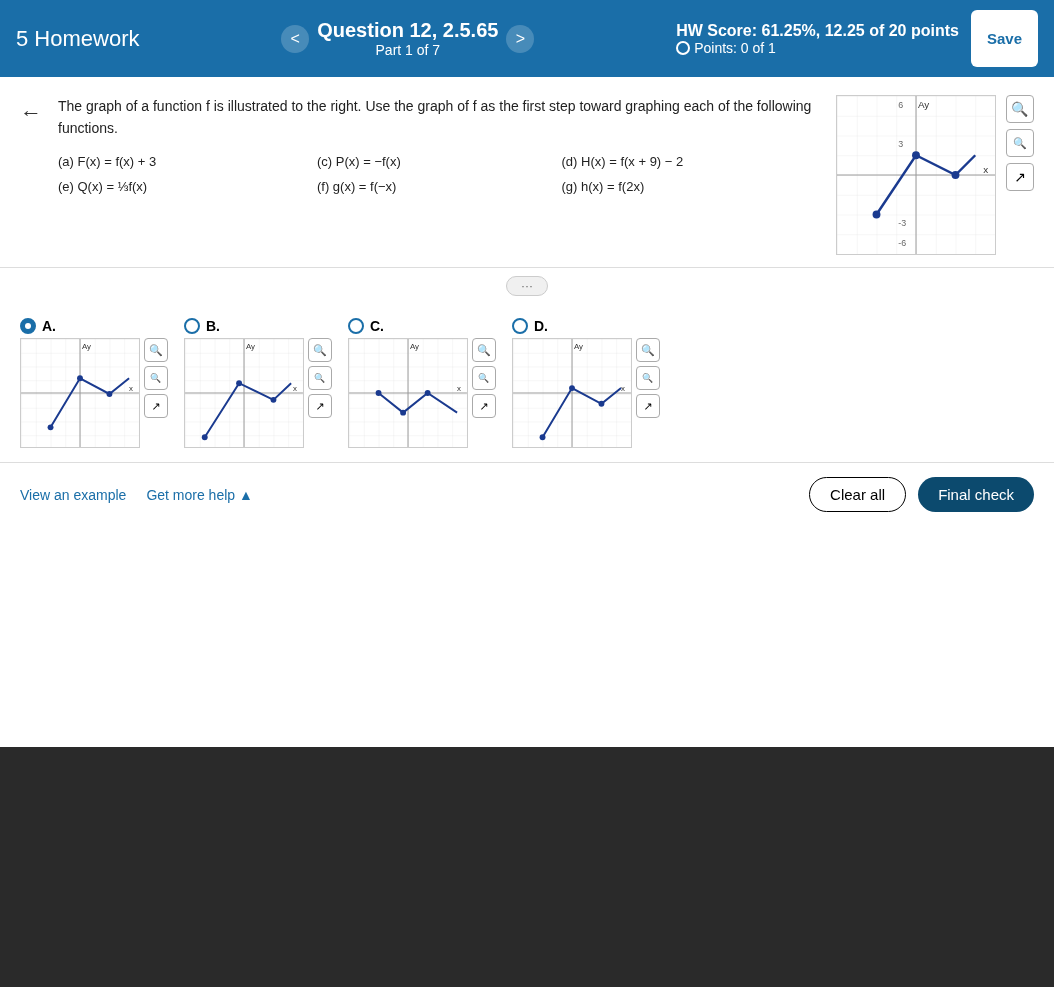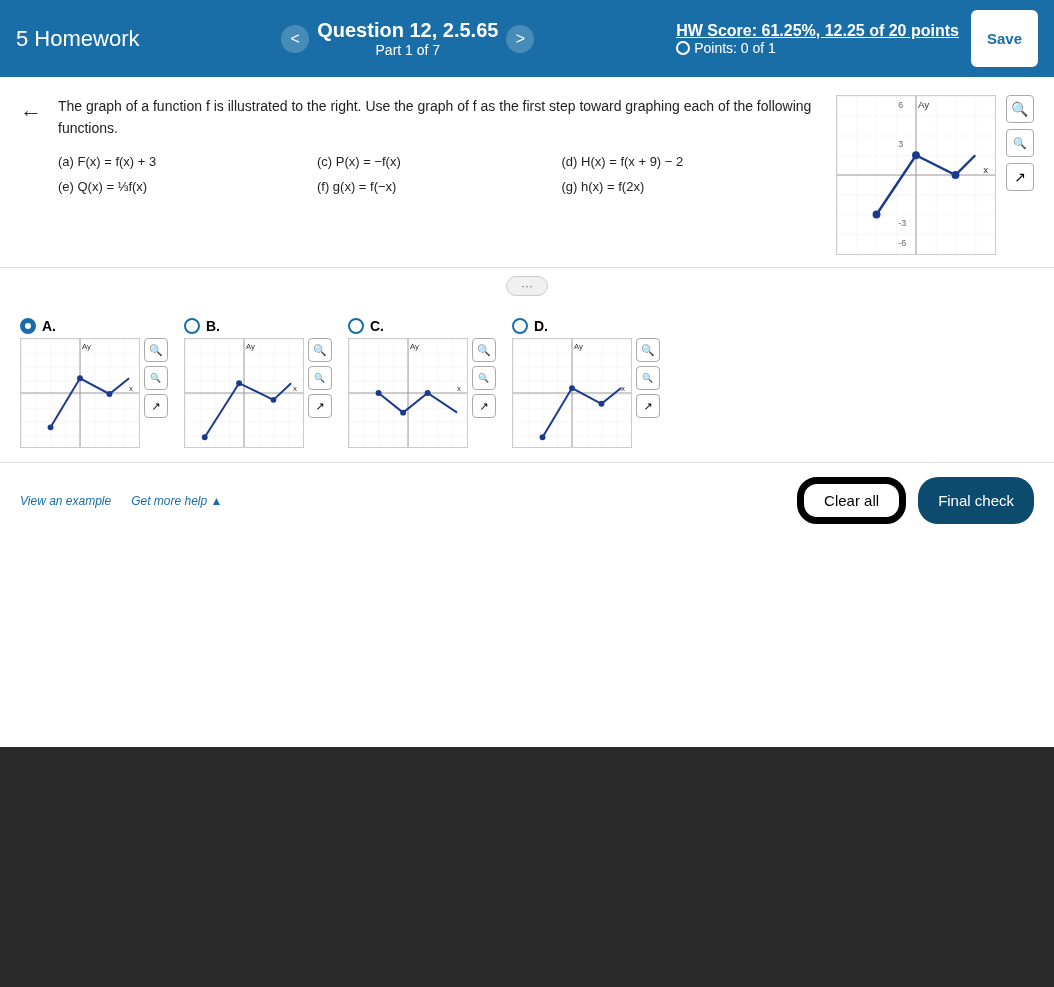--- a/index.html
+++ b/index.html
@@ -26,21 +26,21 @@
       width: 28px; height: 28px;
       border-radius: 50%;
       cursor: pointer;
       font-size: 16px;
       display: flex; align-items: center; justify-content: center;
     }
     .question-info { text-align: center; }
     .question-title { font-size: 20px; font-weight: bold; }
     .question-sub { font-size: 14px; }
     .header-score { text-align: right; margin-left: auto; }
-    .hw-score { font-size: 16px; font-weight: bold; text-decoration: underline; }
+    .hw-score { font-size: 16px; font-weight: bold; }
     .points { font-size: 14px; display: flex; align-items: center; gap: 4px; }
     .circle-icon { width: 14px; height: 14px; border-radius: 50%; border: 2px solid white; display: inline-block; }
     .save-btn {
       background: white;
       color: #1a6ea8;
       border: none;
       padding: 20px 16px;
       border-radius: 6px;
       font-size: 15px;
       font-weight: bold;
@@ -152,24 +152,24 @@
     
     .footer {
       background: white;
       border-top: 1px solid #ddd;
       padding: 14px 20px;
       display: flex;
       align-items: center;
       justify-content: space-between;
     }
     .footer-links { display: flex; gap: 20px; }
-    .footer-link { color: #1a6ea8; font-size: 12px; cursor: pointer; text-decoration: none; font-style: italic; }
+    .footer-link { color: #1a6ea8; font-size: 14px; cursor: pointer; text-decoration: none; }
     .footer-btns { display: flex; gap: 12px; }
     .clear-btn {
-      border: 7px solid #000000;
+      border: 1px solid #000000;
       background: white;
       padding: 8px 20px;
       border-radius: 20px;
       font-size: 15px;
       cursor: pointer;
     }
     .final-btn {
       background: #0c4a6e;
       color: white;
       border: none;

